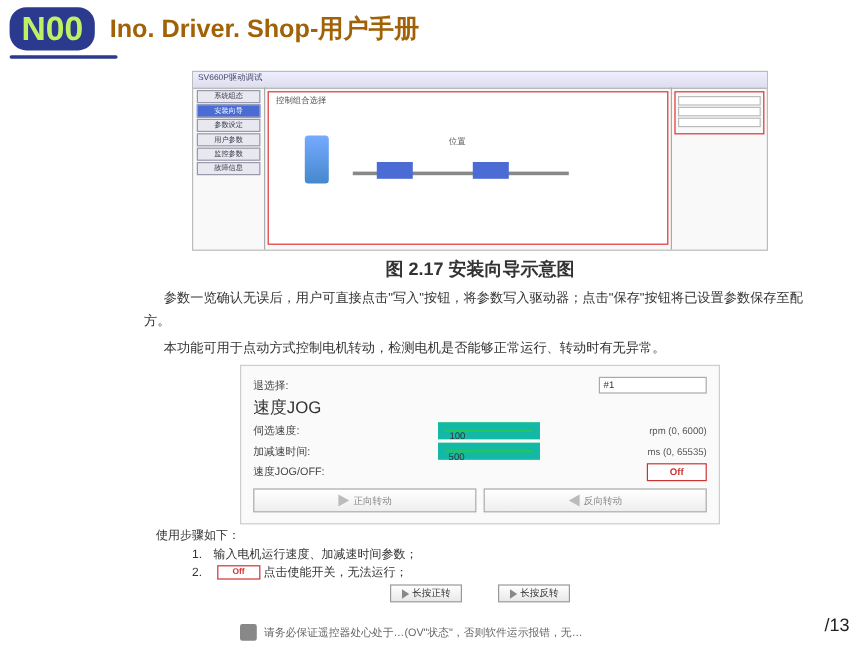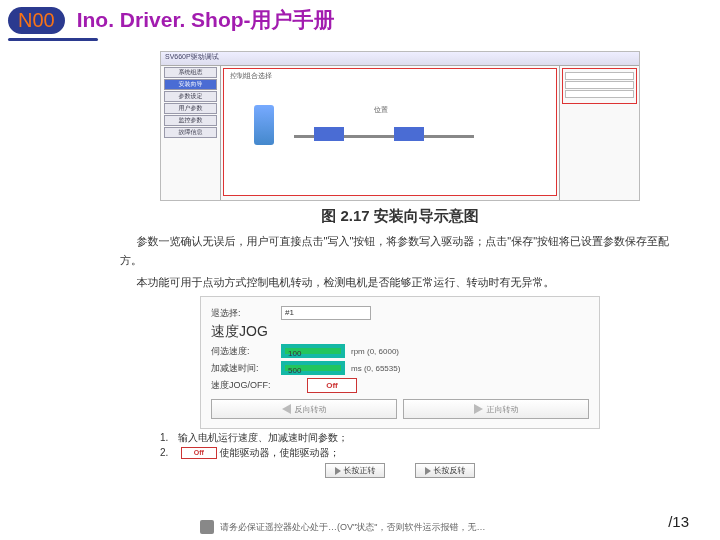--- a/index.html
+++ b/index.html
@@ -1,20 +1,20 @@
 <!DOCTYPE html>
 <html><head>
 <meta charset="utf-8">
 <style>
   * { margin: 0; padding: 0; box-sizing: border-box; }
   body { width: 720px; height: 540px; background: #fff; font-family: Arial, "Microsoft YaHei", sans-serif; position: relative; overflow: hidden; }
   
   .header { display: flex; align-items: center; padding: 6px 0 0 8px; }
-  .logo-badge { background: #2b3a8f; color: #f97316; font-weight: normal; font-size: 20px; padding: 2px 10px; border-radius: 14px; margin-right: 12px; }
-  .title { font-size: 21px; font-weight: bold; color: #a21caf; }
+  .logo-badge { background: #2b3a8f; color: #bef264; font-weight: bold; font-size: 28px; padding: 2px 10px; border-radius: 14px; margin-right: 12px; }
+  .title { font-size: 21px; font-weight: bold; color: #a16207; }
   .title-underline { height: 3px; background: #2b3a8f; margin: 4px 0 0 8px; width: 90px; border-radius: 2px; }
   
   .content { padding: 10px 30px 0 110px; font-size: 10px; color: #333; }
   
   .fig1 { border: 1px solid #bbb; width: 480px; height: 150px; margin: 0 auto; position: relative; background: #f9f9f9; display: flex; }
   .fig1-toolbar { position: absolute; top: 0; left: 0; right: 0; height: 14px; background: linear-gradient(#eef, #dde); border-bottom: 1px solid #aaa; font-size: 7px; color: #446; padding-left: 4px; }
   .fig1-left { width: 60px; border-right: 1px solid #aaa; padding-top: 14px; }
   .fig1-left-item { height: 11px; margin: 1px 3px; background: #e8e8f0; border: 1px solid #99a; font-size: 6px; text-align: center; color: #334; }
   .fig1-left-item.active { background: #4a6cd4; color: #fff; }
   .fig1-main { flex: 1; padding-top: 14px; position: relative; }
@@ -31,41 +31,41 @@
   .fig1-rfield { height: 8px; border: 1px solid #bbb; margin: 1px 0; background: #fff; }
   
   .caption { text-align: center; font-size: 15px; font-weight: bold; margin: 6px 0; }
   
   .para { font-size: 11px; line-height: 1.7; margin: 4px 10px; text-indent: 1.5em; }
   
   .section-num { font-size: 10px; margin: 6px 0 2px 0; }
   .section-title { font-weight: bold; }
   
   .fig2 { border: 1px solid #ccc; width: 400px; margin: 4px auto 0; padding: 6px 10px; font-size: 9px; background: #fafafa; }
-  .f2row { display: flex; align-items: center; margin: 3px 0; gap: 6px; }
+  .f2row { display: flex; align-items: center; margin: 3px 0; gap: 6px; justify-content: space-between; }
   .f2label { width: 64px; text-align: left; color: #444; white-space: nowrap; }
-  .f2val { width: 64px; height: 14px; border: 4px solid #14b8a6; background: #22c55e; padding: 0 3px; font-size: 8px; line-height: 12px; display: inline-block; }
+  .f2val { width: 85px; height: 14px; border: 6px solid #14b8a6; background: #22c55e; padding: 0 3px; font-size: 8px; line-height: 12px; display: inline-block; }
   .f2unit { font-size: 8px; color: #555; }
   .f2select { width: 90px; height: 14px; border: 1px solid #aaa; background: #fff; font-size: 8px; padding: 0 3px; line-height: 12px; }
   .off-btn { width: 50px; height: 15px; border: 1.5px solid #c33; background: #fff; color: #c33; font-size: 8px; text-align: center; line-height: 13px; font-weight: bold; }
   .arrow-btn { flex: 1; height: 20px; border: 1px solid #aaa; background: linear-gradient(#fff,#eee); display: flex; align-items: center; justify-content: center; gap: 4px; font-size: 8px; color: #888; }
   .arrow { width: 0; height: 0; border-top: 5px solid transparent; border-bottom: 5px solid transparent; }
   .arrow.left { border-right: 9px solid #bbb; }
   .arrow.right { border-left: 9px solid #bbb; }
   
   .steps { font-size: 10px; margin: 2px 0 0 20px; }
   .steps li { margin: 1px 0 1px 30px; font-size: 10px; }
   
   .bottom-btns { display: flex; gap: 30px; justify-content: center; margin: 3px 0; }
   .bbtn { width: 60px; height: 15px; border: 1px solid #999; background: linear-gradient(#fff,#e8e8e8); font-size: 8px; display: flex; align-items: center; justify-content: center; gap: 3px; }
   .tri { width: 0; height: 0; border-top: 4px solid transparent; border-bottom: 4px solid transparent; border-left: 6px solid #888; }
   
   .footer-icon { position: absolute; left: 200px; bottom: 6px; width: 14px; height: 14px; background: #888; border-radius: 2px; }
   .footer-text { position: absolute; left: 220px; bottom: 6px; font-size: 9px; color: #666; white-space: nowrap; overflow: hidden; width: 270px; text-overflow: ellipsis; }
-  .page-num { position: absolute; right: 31px; bottom: 10px; font-size: 15px; color: #222; }
+  .page-num { position: absolute; right: 12px; bottom: 10px; font-size: 15px; color: #222; }
 </style>
 </head>
 <body>
 
 <div class="header">
   <div class="logo-badge">N00</div>
   <div class="title">Ino. Driver. Shop-用户手册</div>
 </div>
 <div class="title-underline"></div>
 
@@ -126,35 +126,36 @@
       <span class="f2label">加减速时间:</span>
       <span class="f2val">500</span>
       <span class="f2unit">ms (0, 65535)</span>
     </div>
     <div class="f2row">
       <span class="f2label" style="width:90px">速度JOG/OFF:</span>
       <span class="off-btn">Off</span>
     </div>
     <div class="f2row" style="margin-top:6px">
       <div class="arrow-btn">
+        <div class="arrow right"></div>
+        <span>正向转动</span>
+      </div>
+      <div class="arrow-btn">
         <div class="arrow left"></div>
         <span>反向转动</span>
-      </div>
-      <div class="arrow-btn">
-        <div class="arrow right"></div>
-        <span>正向转动</span>
       </div>
     </div>
   </div>
 
+  <div class="steps">使用步骤如下：</div>
   <ol class="steps" style="list-style:none">
     <li><span style="display:inline-block;width:18px">1.</span><span>输入电机运行速度、加减速时间参数；</span></li>
     <li><span style="display:inline-block;width:18px">2.</span>
       <span class="off-btn" style="display:inline-block;width:36px;height:12px;line-height:10px;font-size:7px;vertical-align:middle">Off</span>
-      <span>使能驱动器，使能驱动器；</span>
+      <span>点击使能开关，无法运行；</span>
     </li>
   </ol>
   <div class="bottom-btns">
     <div class="bbtn">
         <div class="tri"></div>
         <span>长按正转</span>
       </div>
     <div class="bbtn">
         <div class="tri"></div>
         <span>长按反转</span>

